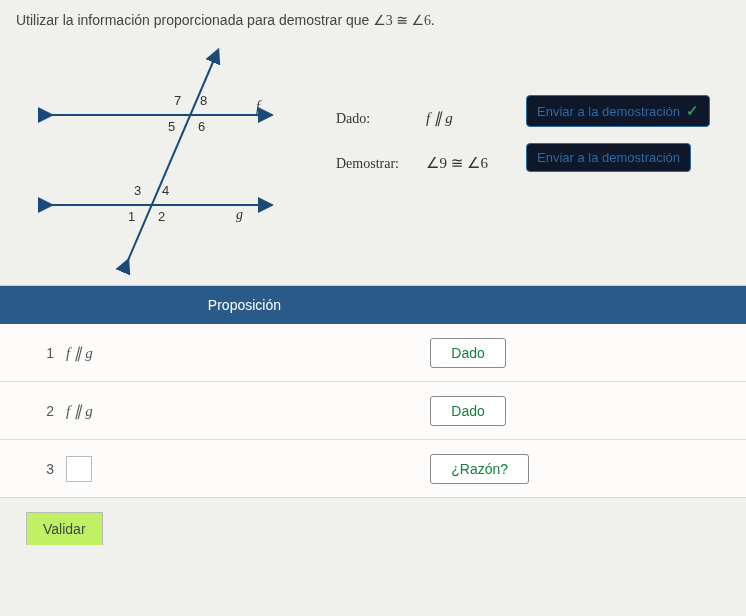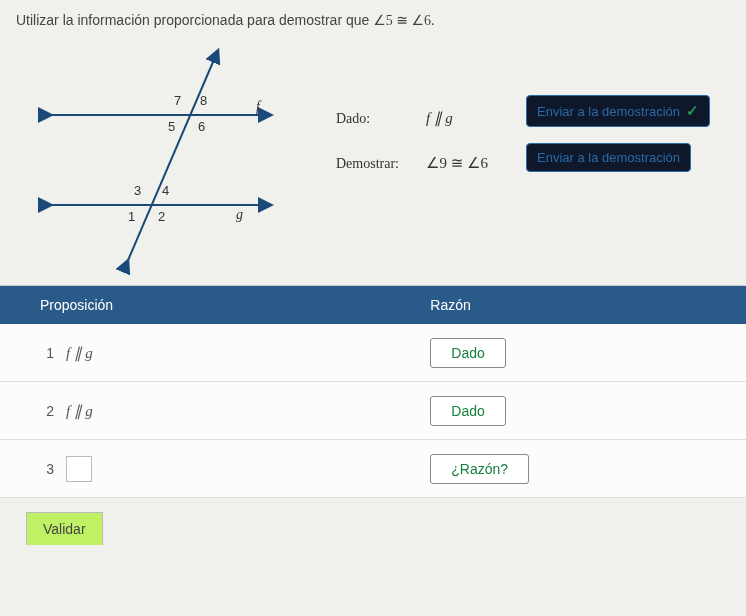--- a/index.html
+++ b/index.html
@@ -127,21 +127,21 @@
   }
   svg { overflow: visible; }
 </style>
 </head>
 <body>
 
 
 
 <div class="header">
   <span>Utilizar la información proporcionada para demostrar que </span>
-  <span class="math-text">∠5 ≅ ∠6.</span>
+  <span class="math-text">∠3 ≅ ∠6.</span>
 </div>
 
 <div class="main-area">
   <div class="diagram">
     <svg width="290" height="230" viewBox="0 0 290 230">
       <defs>
         <marker id="ah" markerWidth="8" markerHeight="8" refX="4" refY="4" orient="auto">
           <path d="M0,0 L8,4 L0,8 Z" fill="#1a4a7a"></path>
         </marker>
       </defs>
@@ -182,21 +182,20 @@
       <button class="btn">
         <span>Enviar a la demostración</span>
       </button>
     </div>
   </div>
 </div>
 
 <div class="proof-table">
   <div class="proof-header">
     <div class="col-prop">Proposición</div>
-    <div class="col-reason">Razón</div>
   </div>
 
   <div class="proof-row">
     <div class="col-prop">
       <span class="num">1</span>
       <span class="prop-text">f ∥ g</span>
     </div>
     <div class="col-reason">
       <span class="reason-btn">Dado</span>
     </div>

